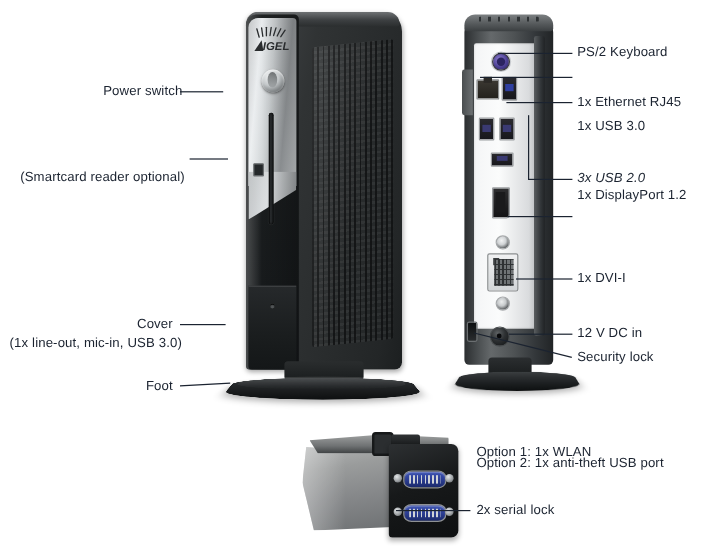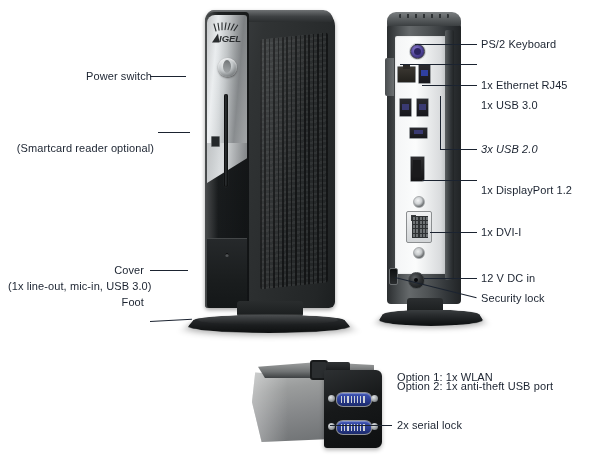--- a/index.html
+++ b/index.html
@@ -226,21 +226,21 @@
   <div class="lbl r" style="left:32px;top:70px;width:120px;">Power switch</div>
   <div class="leader" style="left:150px;top:76px;width:36px;"></div>
 
   <div class="lbl r" style="left:4px;top:142px;width:150px;">(Smartcard reader optional)</div>
   <div class="leader" style="left:158px;top:132px;width:32px;"></div>
 
   <div class="lbl r" style="left:60px;top:264px;width:84px;">Cover</div>
   <div class="lbl r" style="left:8px;top:280px;width:136px;">(1x line-out, mic-in, USB 3.0)</div>
   <div class="leader" style="left:150px;top:270px;width:38px;"></div>
 
-  <div class="lbl r" style="left:86px;top:296px;width:58px;">Foot</div>
+  <div class="lbl r" style="left:86px;top:316px;width:58px;">Foot</div>
   <div class="leader" style="left:150px;top:321px;width:42px;transform:rotate(-3deg);transform-origin:left center;"></div>
 
   <div id="rearUnit">
     <div class="ru-body"></div>
     <div class="ru-top"></div>
     <div class="ru-topvents"></div>
     <div class="ru-plate"></div>
     <div class="ru-edge"></div>
     <div class="ru-flangeL"></div>
 
@@ -274,21 +274,21 @@
   <div class="lbl l" style="left:481px;top:58px;margin-top:21px;">1x Ethernet RJ45</div>
   <div class="leader" style="left:400px;top:64px;width:77px;"></div>
 
   <div class="lbl l" style="left:481px;top:79px;margin-top:20px;">1x USB 3.0</div>
   <div class="leader" style="left:422px;top:85px;width:55px;"></div>
 
   <div class="lbl l" style="left:481px;top:143px;font-style:italic;">3x USB 2.0</div>
   <div class="leader" style="left:440px;top:149px;width:37px;"></div>
   <div class="leader" style="left:440px;top:96px;width:1px;height:54px;"></div>
 
-  <div class="lbl l" style="left:481px;top:184px;">1x DisplayPort 1.2</div>
+  <div class="lbl l" style="left:481px;top:157px;">1x DisplayPort 1.2</div>
   <div class="leader" style="left:423px;top:180px;width:54px;"></div>
 
   <div class="lbl l" style="left:481px;top:226px;">1x DVI-I</div>
   <div class="leader" style="left:430px;top:232px;width:47px;"></div>
 
   <div class="lbl l" style="left:481px;top:272px;">12 V DC in</div>
   <div class="leader" style="left:424px;top:278px;width:53px;"></div>
 
   <div class="lbl l" style="left:481px;top:292px;">Security lock</div>
   <div class="leader" style="left:395px;top:277px;width:84px;transform:rotate(14deg);transform-origin:left center;"></div>

